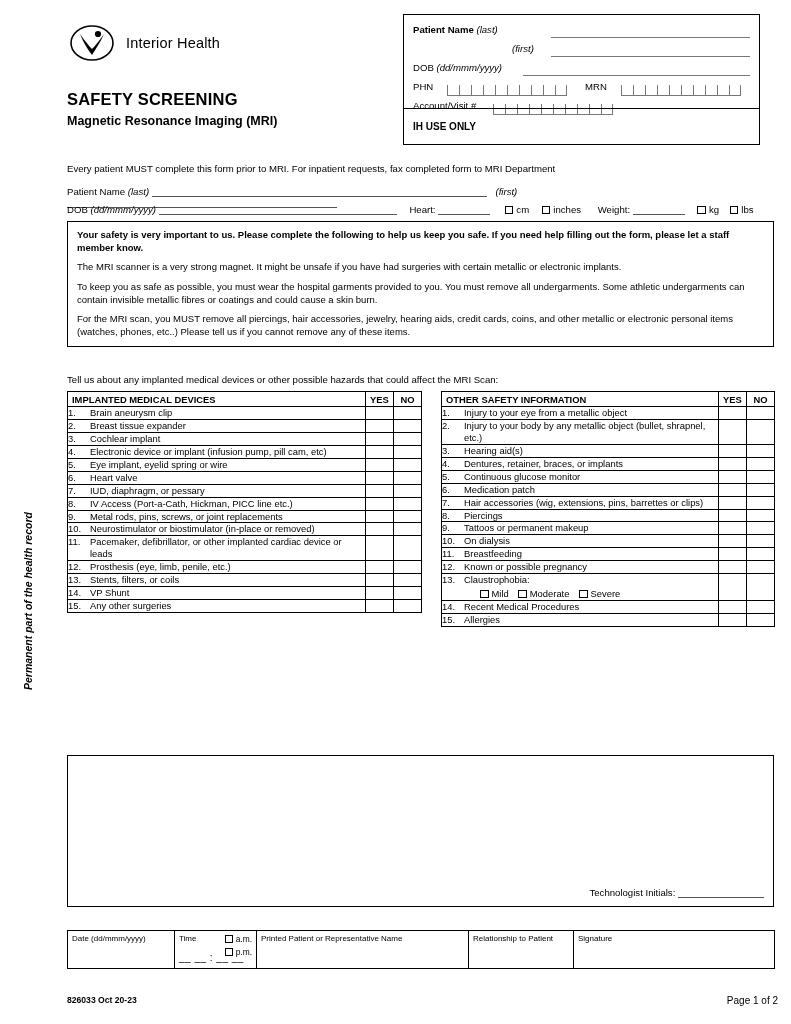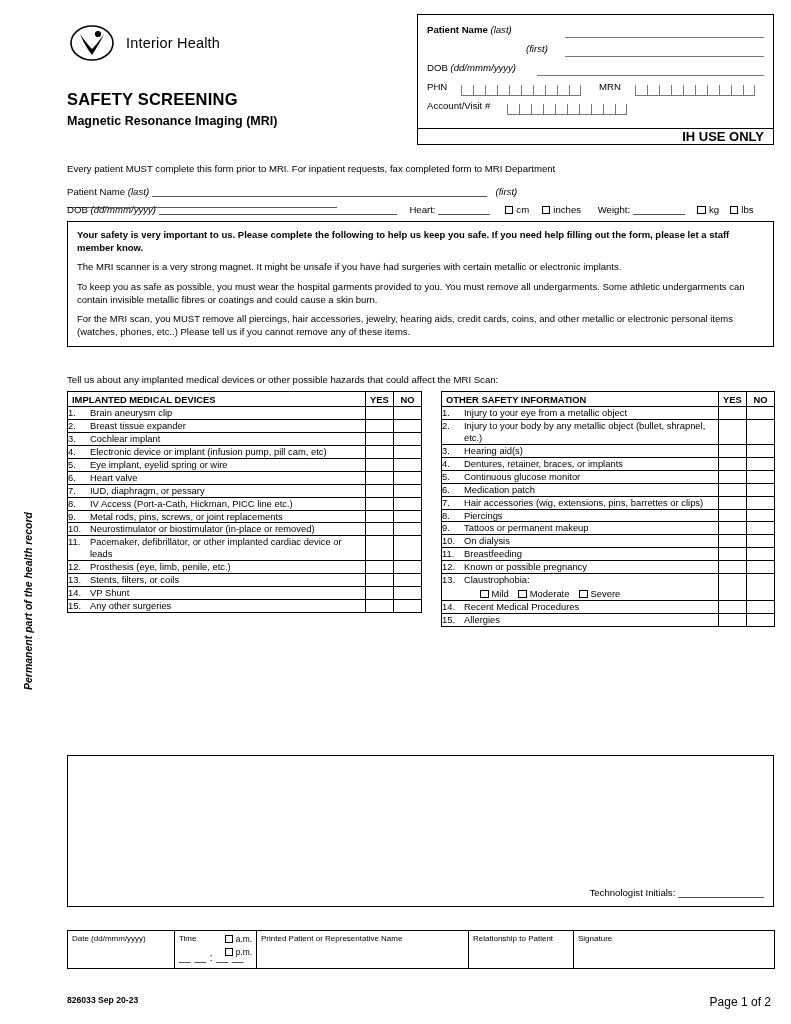--- a/index.html
+++ b/index.html
@@ -39,40 +39,40 @@
     position: absolute; left: 67px; top: 90px;
     font-size: 16.5px; font-weight: bold; letter-spacing: .2px;
   }
   .form-sub {
     position: absolute; left: 67px; top: 114px;
     font-size: 12.5px; font-weight: bold;
   }
 
   
   .id-box {
-    position: absolute; left: 417px; top: 14px; width: 357px; height: 131px;
+    position: absolute; left: 403px; top: 14px; width: 357px; height: 131px;
     border: 1.3px solid #000;
     padding: 7px 9px 0 9px;
   }
   .id-row { position: relative; height: 19px; font-size: 9.6px; white-space: nowrap; }
   .id-row .lbl { position:absolute; left:0; top:2px; }
   .id-row .lbl i { font-style: italic; }
   .rule {
     position: absolute; bottom: 3px; border-bottom: 1px solid #777; height: 0;
   }
   .combfield { position:absolute; bottom:2px; display:flex; }
   .combfield span {
     width: 12px; height: 11px;
     border-left: 1px solid #777; border-bottom: 1px solid #777;
   }
   .combfield span:last-child { border-right: 1px solid #777; }
   .ih-use {
     position: absolute; left: 0; right: 0; bottom: 0;
     border-top: 1.3px solid #000;
-    padding: 0 9px; font-weight: bold; font-size: 13px; text-align: right;
+    padding: 12px 9px; font-weight: bold; font-size: 10px;
   }
 
   
   .must-line {
     position: absolute; left: 67px; top: 163px; width: 700px;
     font-size: 9.6px;
   }
 
   
   .entry { position: absolute; font-size: 9.6px; }
@@ -141,21 +141,21 @@
     border-collapse: collapse; table-layout: fixed; font-size: 8px;
   }
   .sigtbl td { border: 1px solid #000; vertical-align: top; padding: 3px 4px; height: 38px; }
   .sigtbl .hdr { font-size: 8px; }
   .ampm { font-size: 8.4px; line-height: 1.5; }
   .ampm .chk { width: 8px; height: 8px; margin-right: 3px; }
   .timeline { font-size: 10px; letter-spacing: .5px; margin-top: 9px; }
 
   
   .foot-left { position: absolute; left: 67px; top: 995px; font-size: 8.6px; font-weight: bold; }
-  .foot-right { position: absolute; right: 20px; top: 995px; font-size: 12px; text-align: center; }
+  .foot-right { position: absolute; right: 13px; top: 995px; font-size: 10px; text-align: center; }
 </style>
 </head>
 <body>
 
 <div class="page">
 
   <div class="side-text">Permanent part of the health record</div>
 
   <div class="logo-wrap">
     <svg class="logo-mark" viewBox="0 0 50 42">
@@ -757,15 +757,15 @@
       <td>
         <div class="hdr">Relationship to Patient</div>
       </td>
       <td>
         <div class="hdr">Signature</div>
       </td>
     </tr>
   </tbody>
     </table>
 
-  <div class="foot-left">826033  Sep 20-23</div>
+  <div class="foot-left">826033  Oct 20-23</div>
   <div class="foot-right">Page 1 of 2</div>
 </div>
 
 </body></html>

